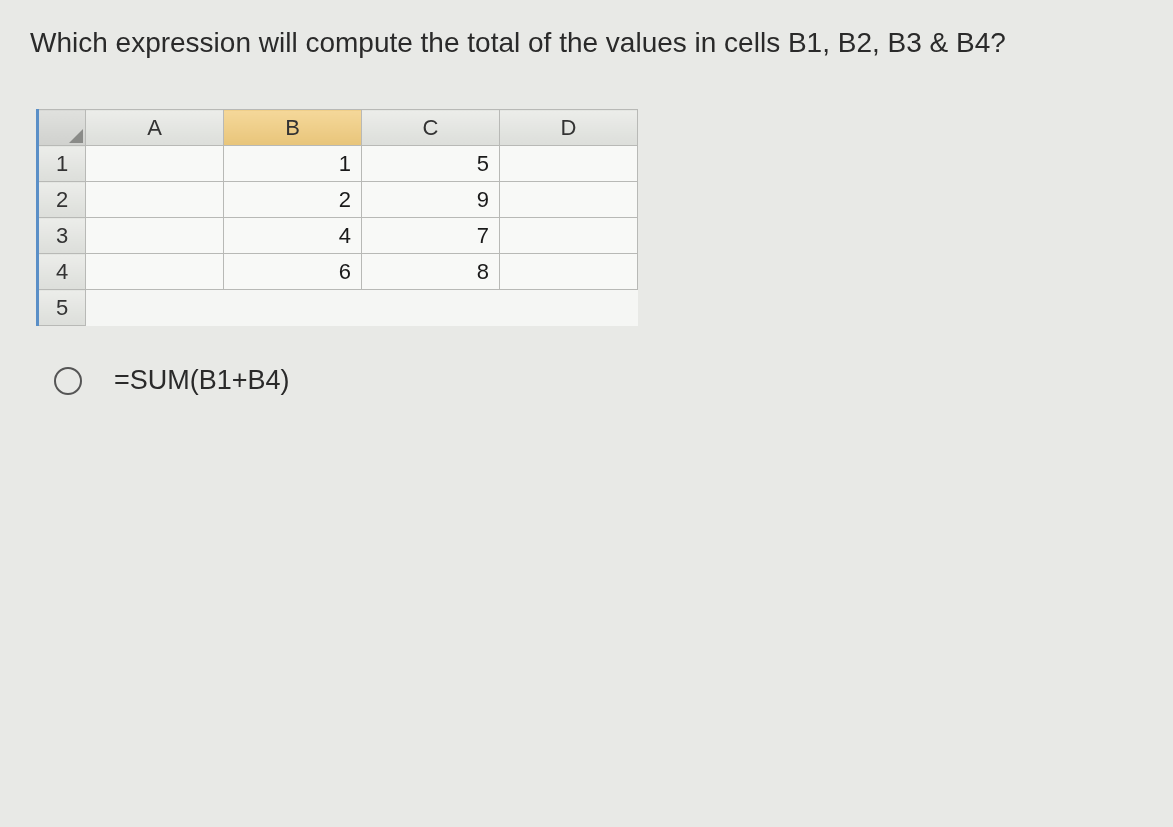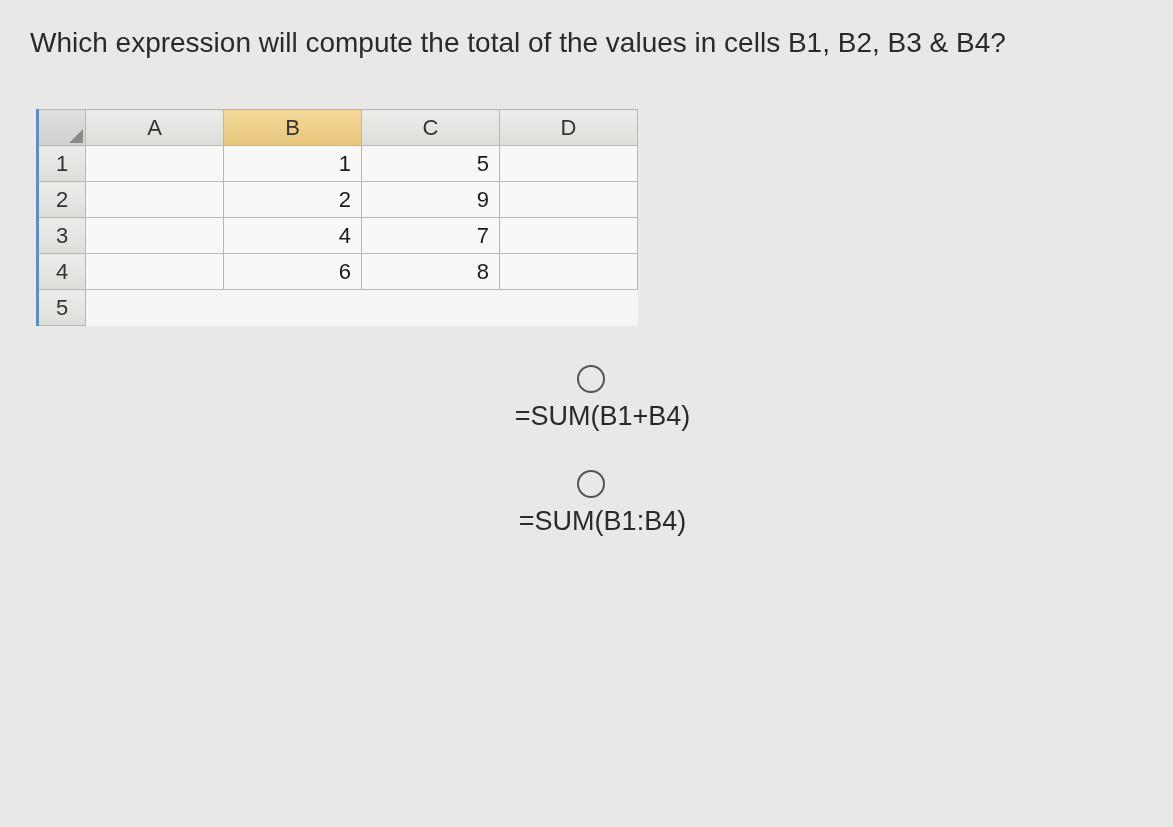--- a/index.html
+++ b/index.html
@@ -72,21 +72,20 @@
       background: #f8f9f7;
     }
     .options {
       margin-left: 20px;
       margin-top: 20px;
     }
     .option {
       display: flex;
       align-items: center;
       margin-bottom: 30px;
-      flex-direction: column;
     }
     .radio {
       width: 28px;
       height: 28px;
       border: 2.5px solid #555;
       border-radius: 50%;
       margin-right: 28px;
       flex-shrink: 0;
       background: transparent;
     }
@@ -143,17 +142,13 @@
       <th class="row-header" style="border-bottom:1px solid #b8b9b6;">5</th>
     </tr>
   </tbody>
 </table>
 
 <div class="options">
   <div class="option">
     <div class="radio"></div>
     <span class="option-label">=SUM(B1+B4)</span>
   </div>
-  <div class="option">
-    <div class="radio"></div>
-    <span class="option-label">=SUM(B1:B4)</span>
-  </div>
 </div>
 
 </body></html>

